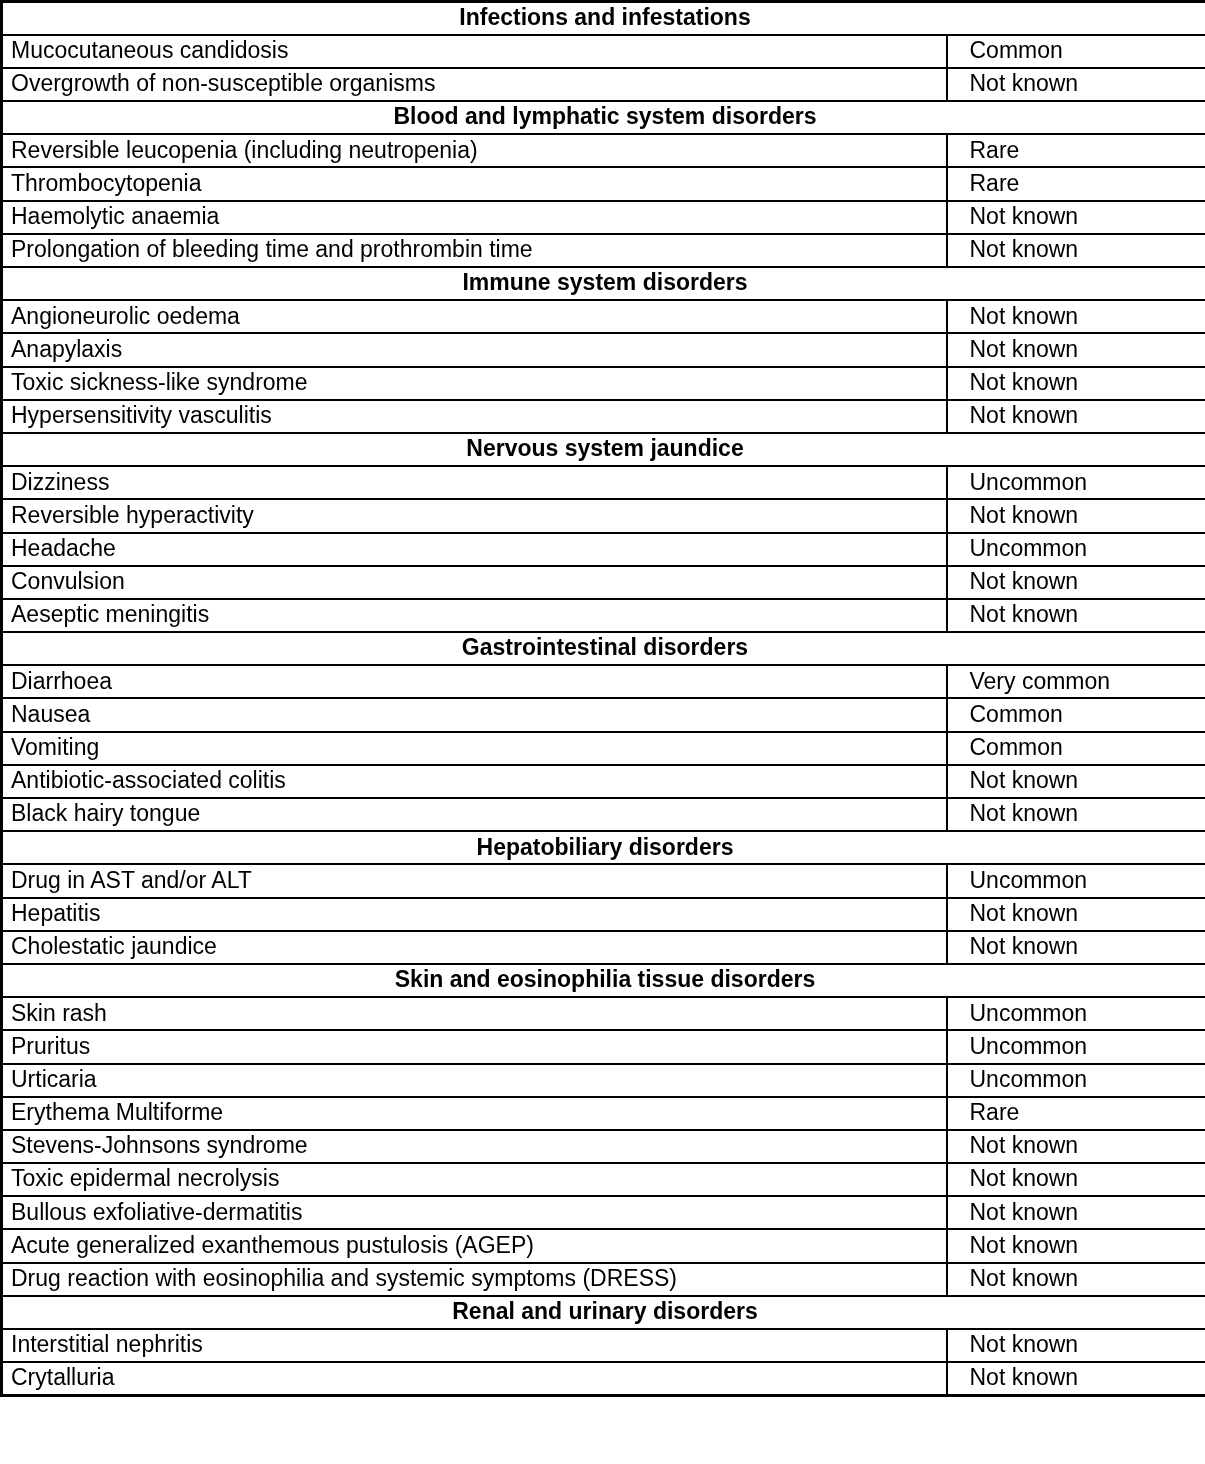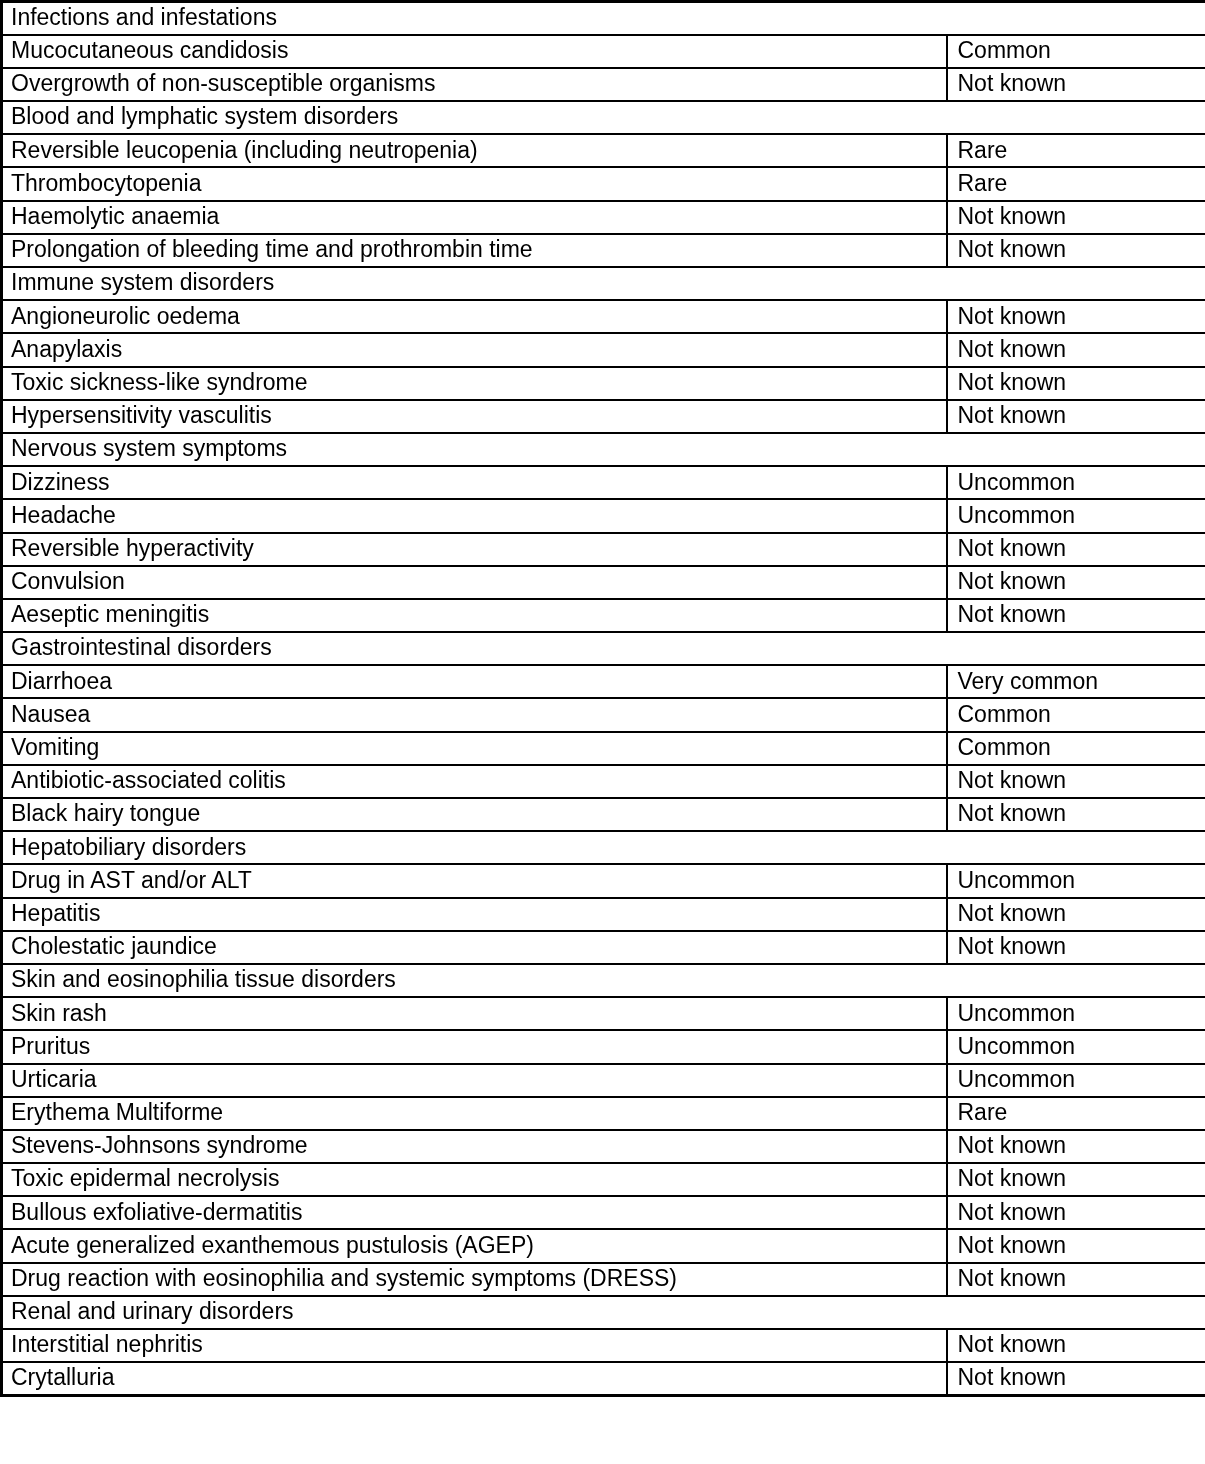--- a/index.html
+++ b/index.html
@@ -23,24 +23,25 @@
   table.adr-table tr { height: 33.2px; }
   table.adr-table td {
     border: 2px solid #000000;
     vertical-align: middle;
     padding: 0 6px 2px 8px;
     overflow: hidden;
     white-space: nowrap;
     line-height: 1.15;
   }
   table.adr-table td.section {
-    font-weight: normal;
+    font-weight: bold;
+    text-align: center;
   }
   table.adr-table td.frequency {
-    padding-left: 10px;
+    padding-left: 22px;
   }
 </style>
 </head>
 <body>
 
 <table class="adr-table">
   <colgroup>
     <col class="col-reaction">
     <col class="col-frequency">
   </colgroup>
@@ -88,33 +89,33 @@
       </tr>
       <tr>
         <td class="reaction">Toxic sickness-like syndrome</td>
         <td class="frequency">Not known</td>
       </tr>
       <tr>
         <td class="reaction">Hypersensitivity vasculitis</td>
         <td class="frequency">Not known</td>
       </tr>
       <tr>
-        <td colspan="2" class="section">Nervous system symptoms</td>
+        <td colspan="2" class="section">Nervous system jaundice</td>
       </tr>
       <tr>
         <td class="reaction">Dizziness</td>
         <td class="frequency">Uncommon</td>
       </tr>
       <tr>
+        <td class="reaction">Reversible hyperactivity</td>
+        <td class="frequency">Not known</td>
+      </tr>
+      <tr>
         <td class="reaction">Headache</td>
         <td class="frequency">Uncommon</td>
-      </tr>
-      <tr>
-        <td class="reaction">Reversible hyperactivity</td>
-        <td class="frequency">Not known</td>
       </tr>
       <tr>
         <td class="reaction">Convulsion</td>
         <td class="frequency">Not known</td>
       </tr>
       <tr>
         <td class="reaction">Aeseptic meningitis</td>
         <td class="frequency">Not known</td>
       </tr>
       <tr>

